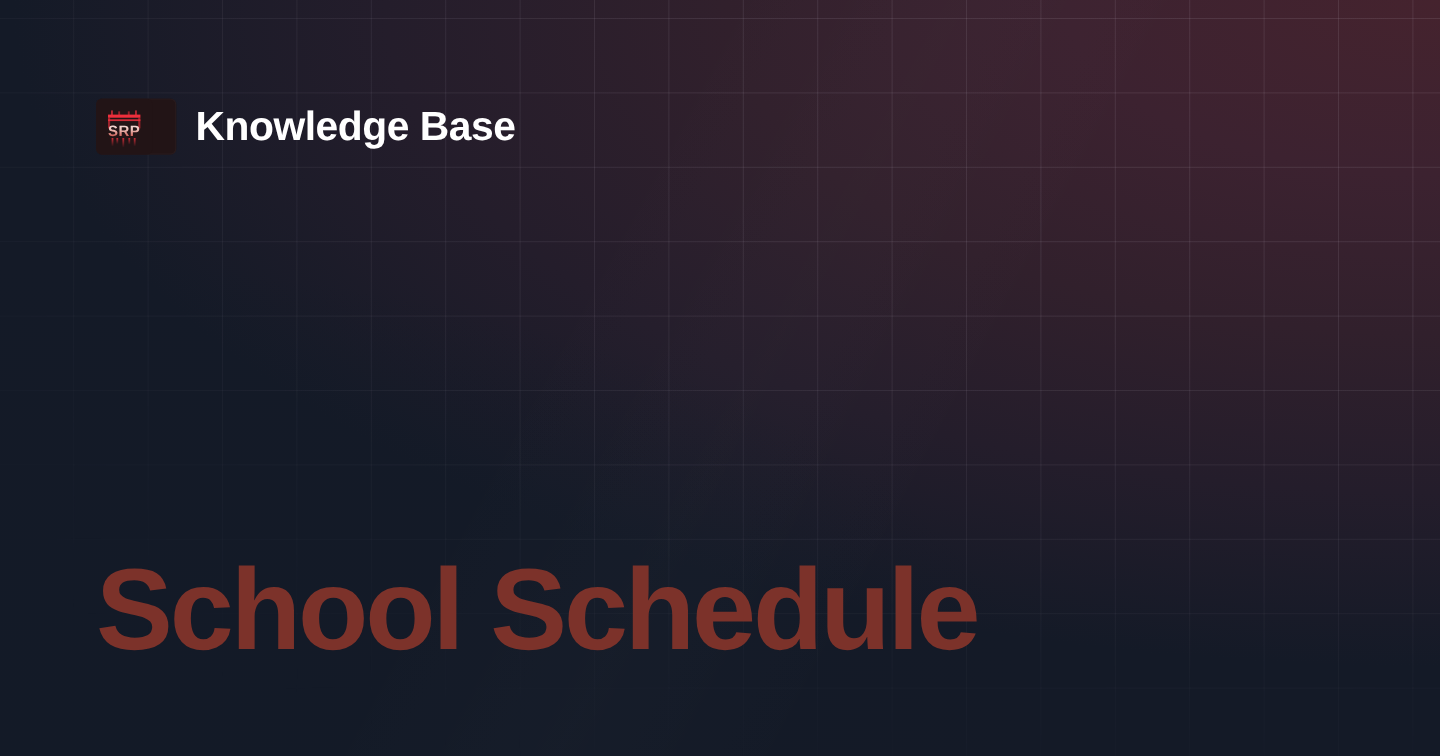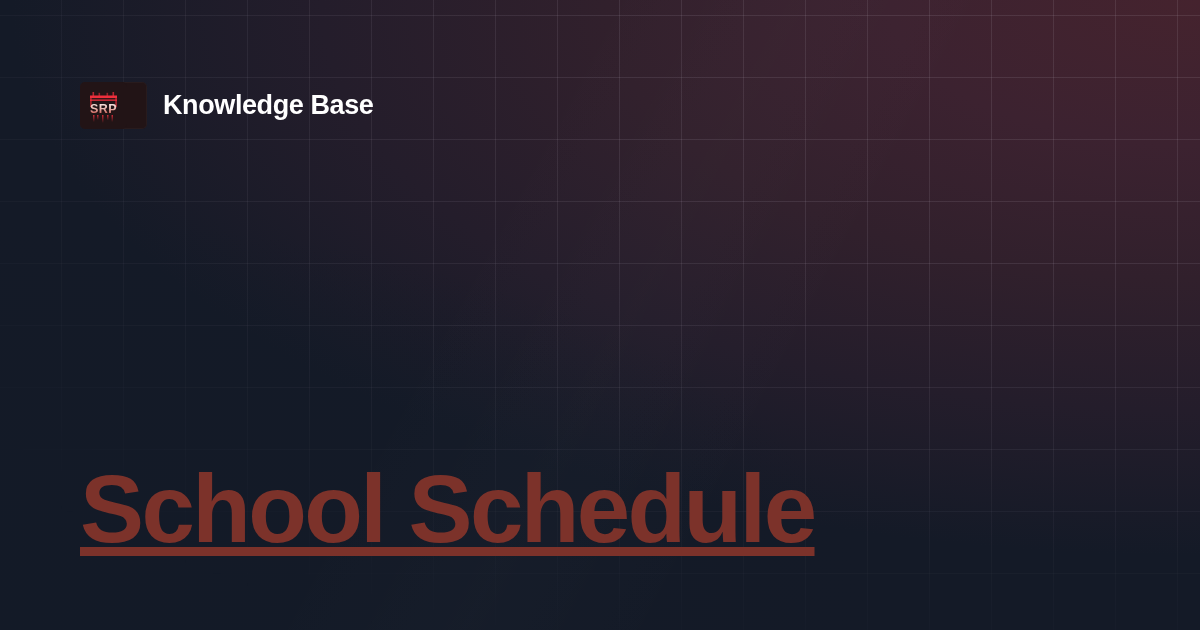--- a/index.html
+++ b/index.html
@@ -117,42 +117,41 @@
     border-radius: 5px;
     background: #221416;
     position: relative;
     overflow: hidden;
     flex: 0 0 auto;
     box-shadow: inset 0 0 0 1px rgba(255,255,255,0.03);
   }
   .brand-logo svg { display: block; }
 
   .brand-name {
-    font-size: 27px;
+    font-size: 34px;
     line-height: 1;
     font-weight: 700;
     letter-spacing: -0.4px;
     color: #ffffff;
     white-space: nowrap;
   }
 
   
   .page-title {
     position: absolute;
     left: 80px;
     bottom: 72px;
     margin: 0;
     font-size: 96px;
     line-height: 1.02;
     font-weight: 700;
     letter-spacing: -2.6px;
     color: #7c322a;
     max-width: 1040px;
     white-space: nowrap;
-    text-decoration: underline;
   }
 </style>
 </head>
 <body>
 
 <div class="og-banner">
 
   <div class="bg-base"></div>
   <div class="bg-glow-red"></div>
   <div class="bg-glow-navy"></div>

